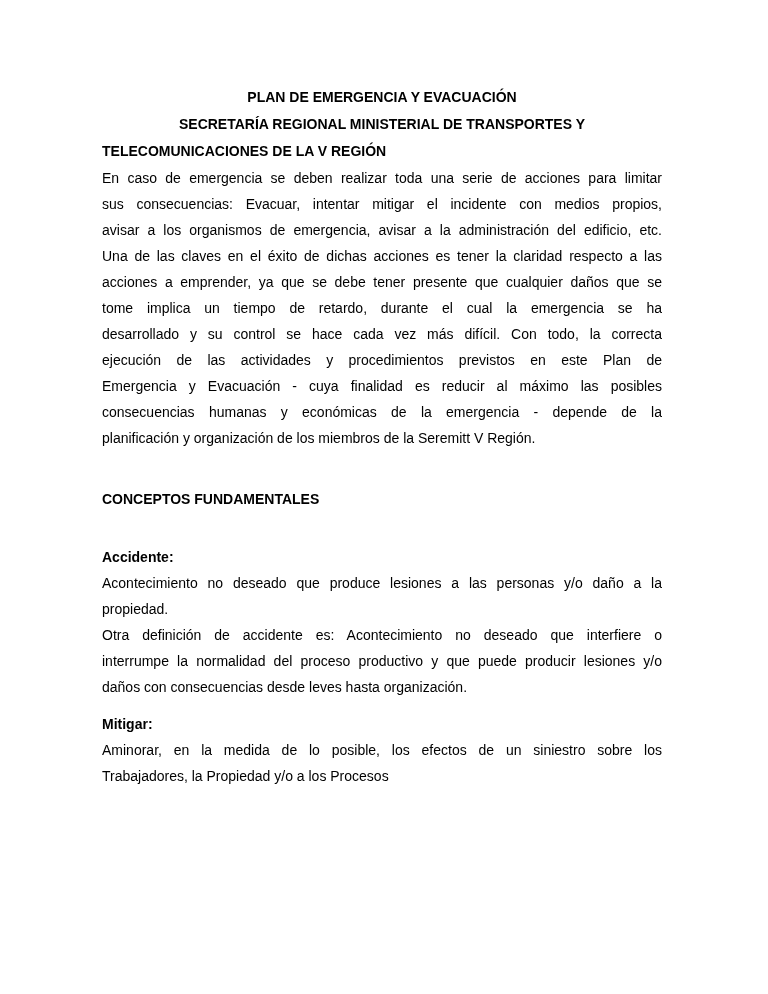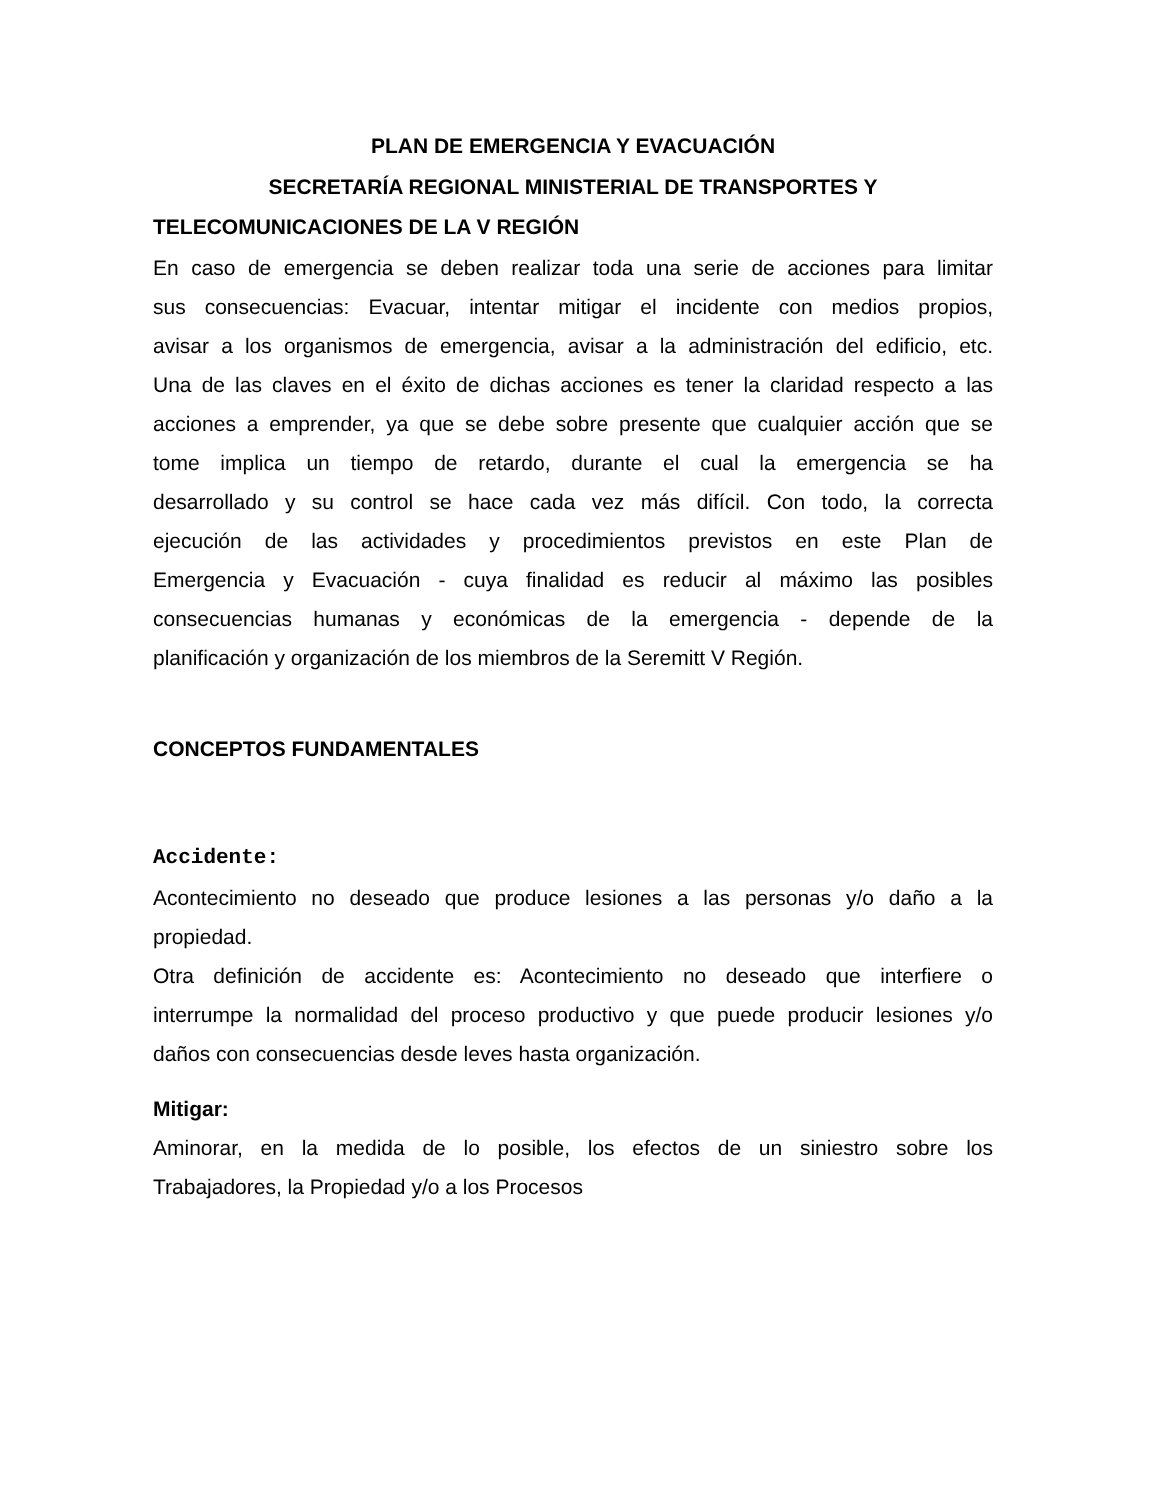--- a/index.html
+++ b/index.html
@@ -35,21 +35,21 @@
     margin-top: 84px;
     line-height: 27px;
   }
   .title .line {
     text-align: center;
     text-align-last: center;
   }
   .heading-intro    { margin-top: 20px; }
   .para-intro       { margin-top: 16px; }
   .heading-conceptos{ margin-top: 35px; }
-  .heading-term-1   { margin-top: 47px; font-family: Liberation Mono, monospace; }
+  .heading-term-1   { margin-top: 32px; }
   .heading-term-2   { margin-top: 11px; }
   .para { margin: 0; }
   
   .line {
     text-align: justify;
     text-align-last: justify;
   }
   .line.last {
     text-align-last: left;
     text-align: center;
@@ -66,21 +66,21 @@
         <div class="line">SECRETARÍA REGIONAL MINISTERIAL DE TRANSPORTES Y</div>
         <div class="line last">TELECOMUNICACIONES DE LA V REGIÓN</div>
       </h1>
 
 
     <div class="para para-intro">
         <div class="line">En caso de emergencia se deben realizar toda una serie de acciones para limitar</div>
         <div class="line">sus consecuencias: Evacuar, intentar mitigar el incidente con medios propios,</div>
         <div class="line">avisar a los organismos de emergencia, avisar a la administración del edificio, etc.</div>
         <div class="line">Una de las claves en el éxito de dichas acciones es tener la claridad respecto a las</div>
-        <div class="line">acciones a emprender, ya que se debe sobre presente que cualquier acción que se</div>
+        <div class="line">acciones a emprender, ya que se debe tener presente que cualquier daños que se</div>
         <div class="line">tome implica un tiempo de retardo, durante el cual la emergencia se ha</div>
         <div class="line">desarrollado y su control se hace cada vez más difícil. Con todo, la correcta</div>
         <div class="line">ejecución de las actividades y procedimientos previstos en este Plan de</div>
         <div class="line">Emergencia y Evacuación - cuya finalidad es reducir al máximo las posibles</div>
         <div class="line">consecuencias humanas y económicas de la emergencia - depende de la</div>
         <div class="line last">planificación y organización de los miembros de la Seremitt V Región.</div>
       </div>
 
     <h2 class="heading-conceptos">CONCEPTOS FUNDAMENTALES</h2>
 

